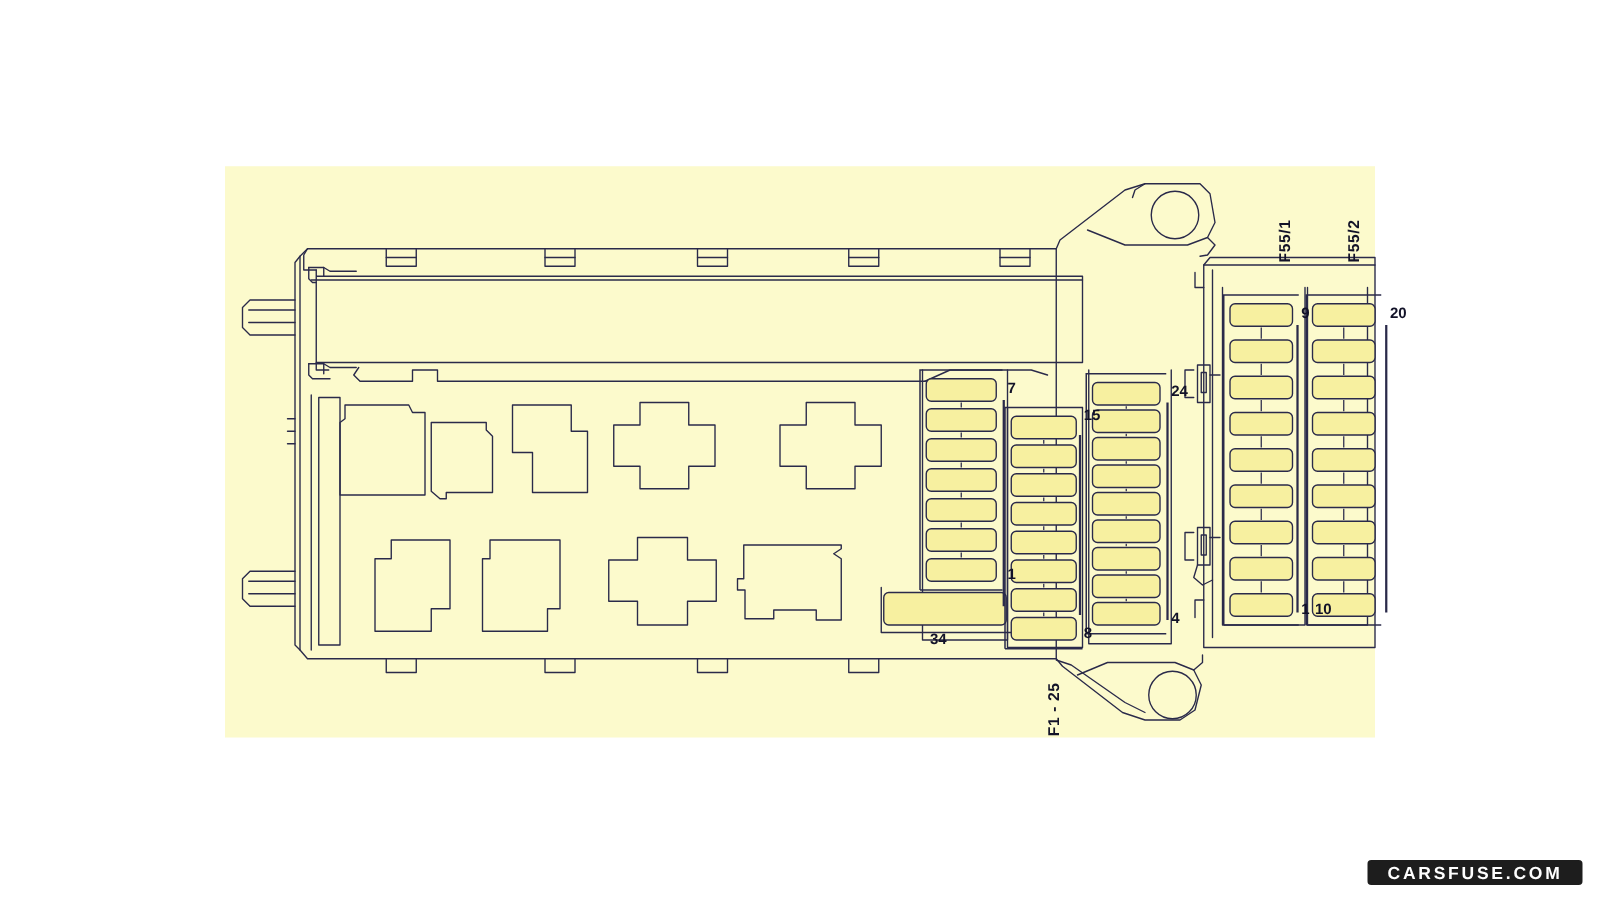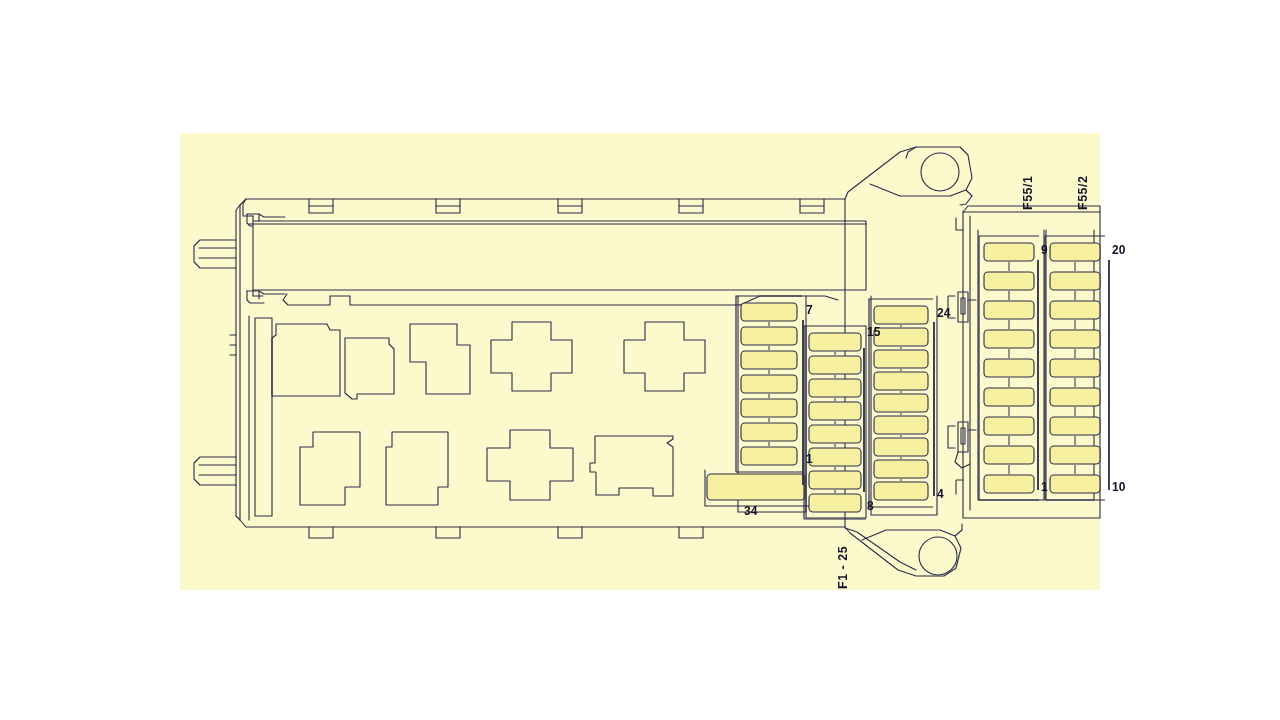--- a/index.html
+++ b/index.html
@@ -266,23 +266,26 @@
   <div id="labels">
       <div class="lbl lbl-num" style="left: 806px; top: 304px;">7</div>
       <div class="lbl lbl-num" style="left: 806px; top: 453px;">1</div>
       <div class="lbl lbl-num" style="left: 867px; top: 326px;">15</div>
       <div class="lbl lbl-num" style="left: 867px; top: 500px;">8</div>
       <div class="lbl lbl-num" style="left: 937px; top: 307px;">24</div>
       <div class="lbl lbl-num" style="left: 937px; top: 488px;">4</div>
       <div class="lbl lbl-num" style="left: 1041px; top: 244px;">9</div>
       <div class="lbl lbl-num" style="left: 1041px; top: 481px;">1</div>
       <div class="lbl lbl-num" style="left: 1112px; top: 244px;">20</div>
-      <div class="lbl lbl-num" style="left: 1112px; top: 481px;">10</div>
+      <div class="lbl lbl-num" style="left: 1052px; top: 481px;">10</div>
     </div>
 
   <div class="lbl lbl-rot" style="left:1022px;top:210px;">F55/1</div>
   <div class="lbl lbl-rot" style="left:1077px;top:210px;">F55/2</div>
   <div class="lbl lbl-rot" style="left:837px;top:589px;">F1 - 25</div>
 
   <div class="lbl lbl-num" style="left:744px;top:505px;">34</div>
 
+  <div id="watermark">
+    <span>CARSFUSE.COM</span>
+  </div>
 
 </div>
 
 </body></html>

